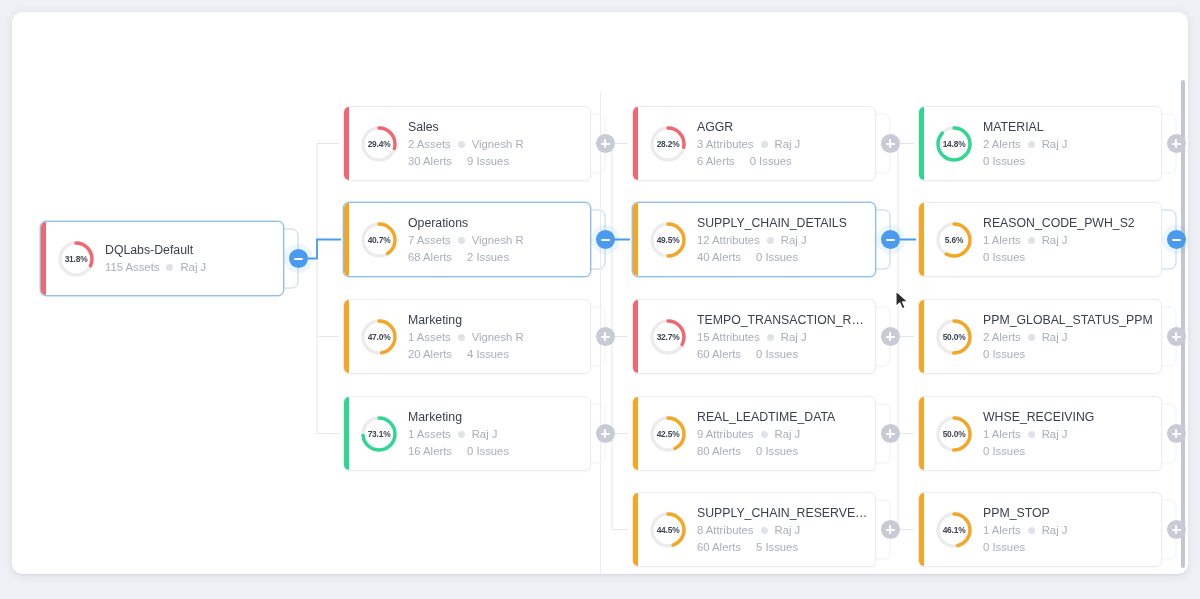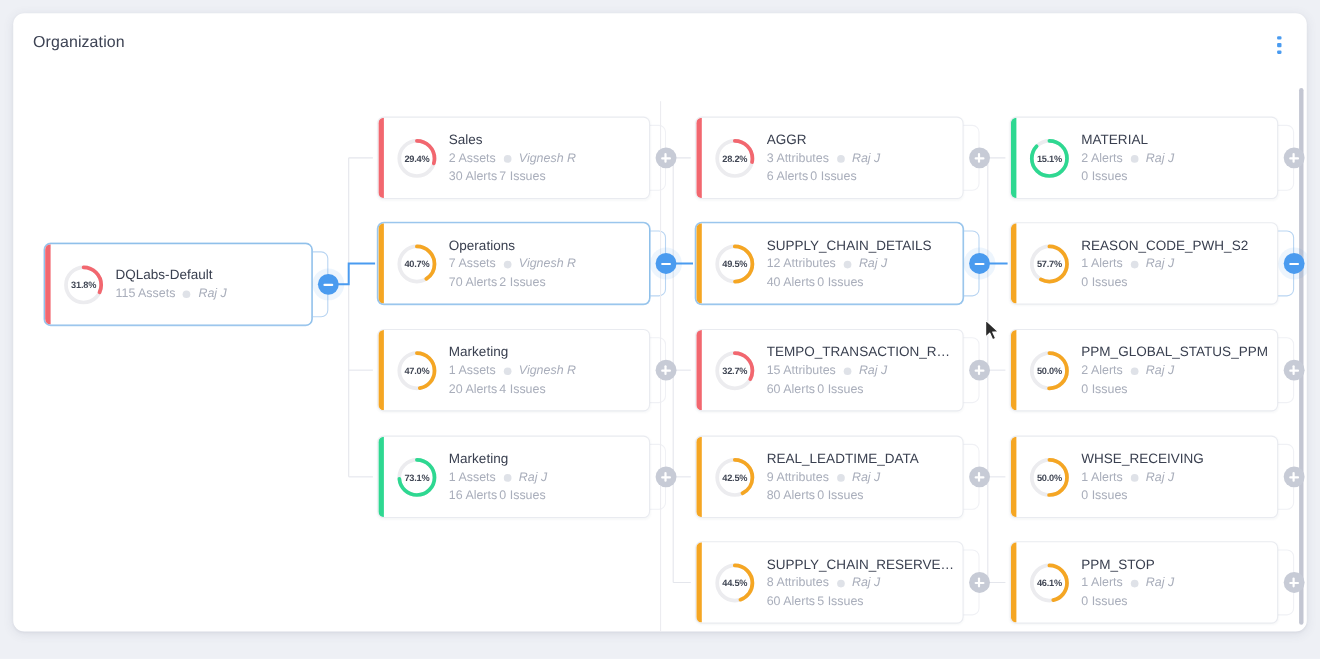--- a/index.html
+++ b/index.html
@@ -164,29 +164,29 @@
     line-height: 15px;
   }
   .node-meta .m1 { flex: 0 0 auto; }
   .node-meta .dot {
     width: 7px; height: 7px;
     border-radius: 50%;
     background: #dfe2e8;
     margin: 0 7px;
     flex: 0 0 7px;
   }
-  .node-meta .m2 { flex: 0 0 auto; font-style: italic; }
+  .node-meta .m2 { flex: 0 0 auto; }
 
   .node-meta2 {
     display: flex;
     align-items: center;
     font-size: 11.3px;
     color: #a9aebb;
     line-height: 15px;
-    gap: 2px;
+    gap: 15px;
   }
 
   
   .toggle {
     position: absolute;
     width: 19px;
     height: 19px;
     border-radius: 50%;
     display: flex;
     align-items: center;
@@ -237,28 +237,20 @@
     top: 216px;
     z-index: 30;
     pointer-events: none;
   }
 </style>
 </head>
 <body>
 
 <div class="panel">
 
-  <div class="panel-header">
-    <div class="panel-title">Organization</div>
-    <div class="kebab">
-      <span></span>
-      <span></span>
-      <span></span>
-    </div>
-  </div>
 
   <div class="canvas">
     <svg class="svg-links" id="links">
         <path d="M254,155 H280 a6,6 0 0 1 6,6 V208 a6,6 0 0 1 -6,6 H254" fill="none" stroke="#b9d5f2" stroke-width="1"></path>
         <path d="M305,69.5 V359.5" fill="none" stroke="#e4e6ec" stroke-width="1"></path>
         <path d="M305,69.5 H327" fill="none" stroke="#e4e6ec" stroke-width="1"></path>
         <path d="M305,262.5 H327" fill="none" stroke="#e4e6ec" stroke-width="1"></path>
         <path d="M305,359.5 H327" fill="none" stroke="#e4e6ec" stroke-width="1"></path>
         <path d="M295,184.5 H305 V165.5 H329" fill="none" stroke="#4a9bf0" stroke-width="1.8"></path>
         <path d="M561,40 H587 a6,6 0 0 1 6,6 V93 a6,6 0 0 1 -6,6 H561" fill="none" stroke="#f0f1f5" stroke-width="1"></path>
@@ -326,21 +318,21 @@
             </div>
             <div class="node-text">
               <div class="node-name">Sales</div>
               <div class="node-meta">
                 <span class="m1">2 Assets</span>
                 <span class="dot"></span>
                 <span class="m2">Vignesh R</span>
               </div>
               <div class="node-meta2">
                 <span>30 Alerts</span>
-                <span>7 Issues</span>
+                <span>9 Issues</span>
               </div>
             </div>
           </div>
         </div>
         <div class="toggle plus" style="left: 583.5px; top: 60px;">
           <div class="bar h"></div>
           <div class="bar v"></div>
         </div>
         <div class="node selected" style="left: 331px; top: 128px; width: 248px; height: 75px;">
           <div class="accent" style="background: rgb(245, 166, 35);"></div>
@@ -353,21 +345,21 @@
               <div class="val">40.7%</div>
             </div>
             <div class="node-text">
               <div class="node-name">Operations</div>
               <div class="node-meta">
                 <span class="m1">7 Assets</span>
                 <span class="dot"></span>
                 <span class="m2">Vignesh R</span>
               </div>
               <div class="node-meta2">
-                <span>70 Alerts</span>
+                <span>68 Alerts</span>
                 <span>2 Issues</span>
               </div>
             </div>
           </div>
         </div>
         <div class="toggle minus" style="left: 583.5px; top: 156px;">
           <div class="halo"></div>
           <div class="bar h"></div>
         </div>
         <div class="node" style="left: 331px; top: 225px; width: 248px; height: 75px;">
@@ -567,21 +559,21 @@
           <div class="bar v"></div>
         </div>
         <div class="node" style="left: 906px; top: 32px; width: 244px; height: 75px;">
           <div class="accent" style="background: rgb(46, 216, 145);"></div>
           <div class="node-body">
             <div class="donut">
               <svg viewBox="0 0 40 40">
                 <circle cx="20" cy="20" r="16" fill="none" stroke="#ececef" stroke-width="3.4"></circle>
                 <circle cx="20" cy="20" r="16" fill="none" stroke="#2ed891" stroke-width="3.4" stroke-linecap="round" stroke-dasharray="86.96 13.57"></circle>
               </svg>
-              <div class="val">15.1%</div>
+              <div class="val">14.8%</div>
             </div>
             <div class="node-text">
               <div class="node-name">MATERIAL</div>
               <div class="node-meta">
                 <span class="m1">2 Alerts</span>
                 <span class="dot"></span>
                 <span class="m2">Raj J</span>
               </div>
               <div class="node-meta2">
                 <span>0 Issues</span>
@@ -594,21 +586,21 @@
           <div class="bar v"></div>
         </div>
         <div class="node" style="left: 906px; top: 128px; width: 244px; height: 75px;">
           <div class="accent" style="background: rgb(245, 166, 35);"></div>
           <div class="node-body">
             <div class="donut">
               <svg viewBox="0 0 40 40">
                 <circle cx="20" cy="20" r="16" fill="none" stroke="#ececef" stroke-width="3.4"></circle>
                 <circle cx="20" cy="20" r="16" fill="none" stroke="#f5a623" stroke-width="3.4" stroke-linecap="round" stroke-dasharray="58.01 42.52"></circle>
               </svg>
-              <div class="val">57.7%</div>
+              <div class="val">5.6%</div>
             </div>
             <div class="node-text">
               <div class="node-name">REASON_CODE_PWH_S2</div>
               <div class="node-meta">
                 <span class="m1">1 Alerts</span>
                 <span class="dot"></span>
                 <span class="m2">Raj J</span>
               </div>
               <div class="node-meta2">
                 <span>0 Issues</span>

